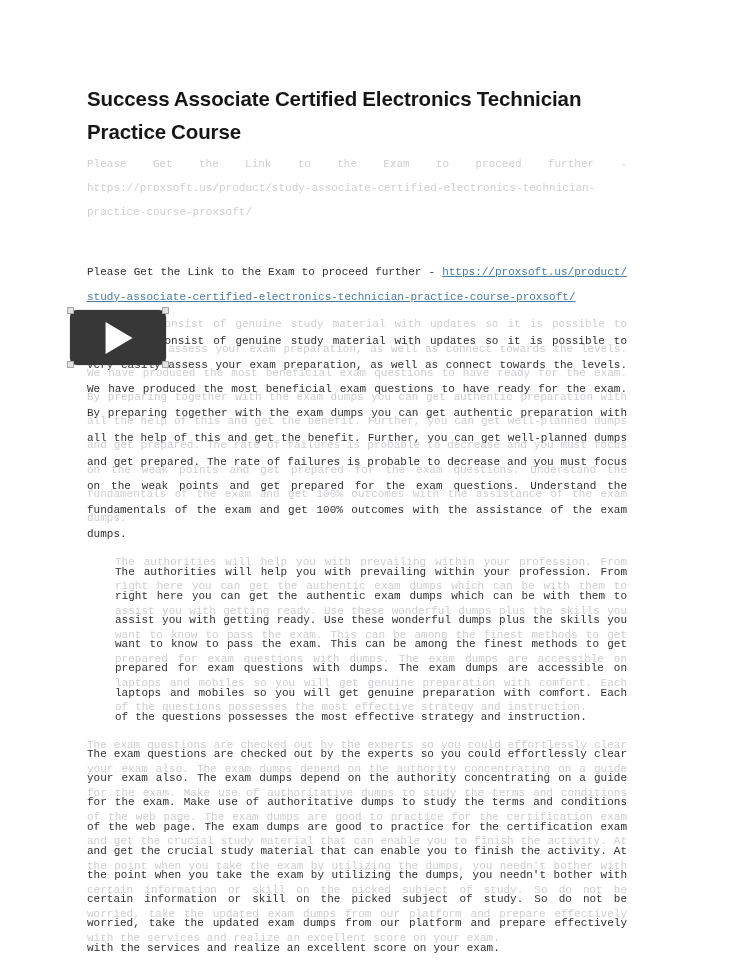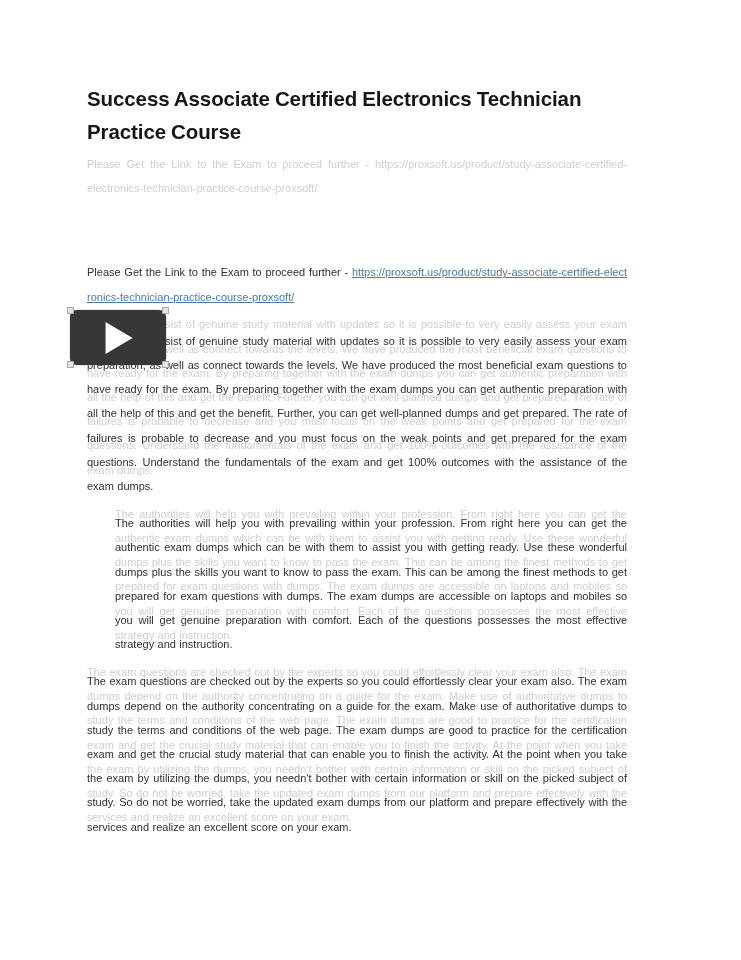--- a/index.html
+++ b/index.html
@@ -39,20 +39,21 @@
 
   
   .para {
     position: relative;
     font-size: 11px;
     line-height: 24.2px;
     color: #2f2f2f;
     text-align: justify;
     word-spacing: 0.35px;
     margin: 0;
+    font-family: Liberation Mono, monospace;
   }
   
   .para .ghost {
     position: absolute;
     left: 0;
     top: 3.5px;
     width: 100%;
     color: #b9bcc0;
     opacity: 0.72;
     pointer-events: none;

